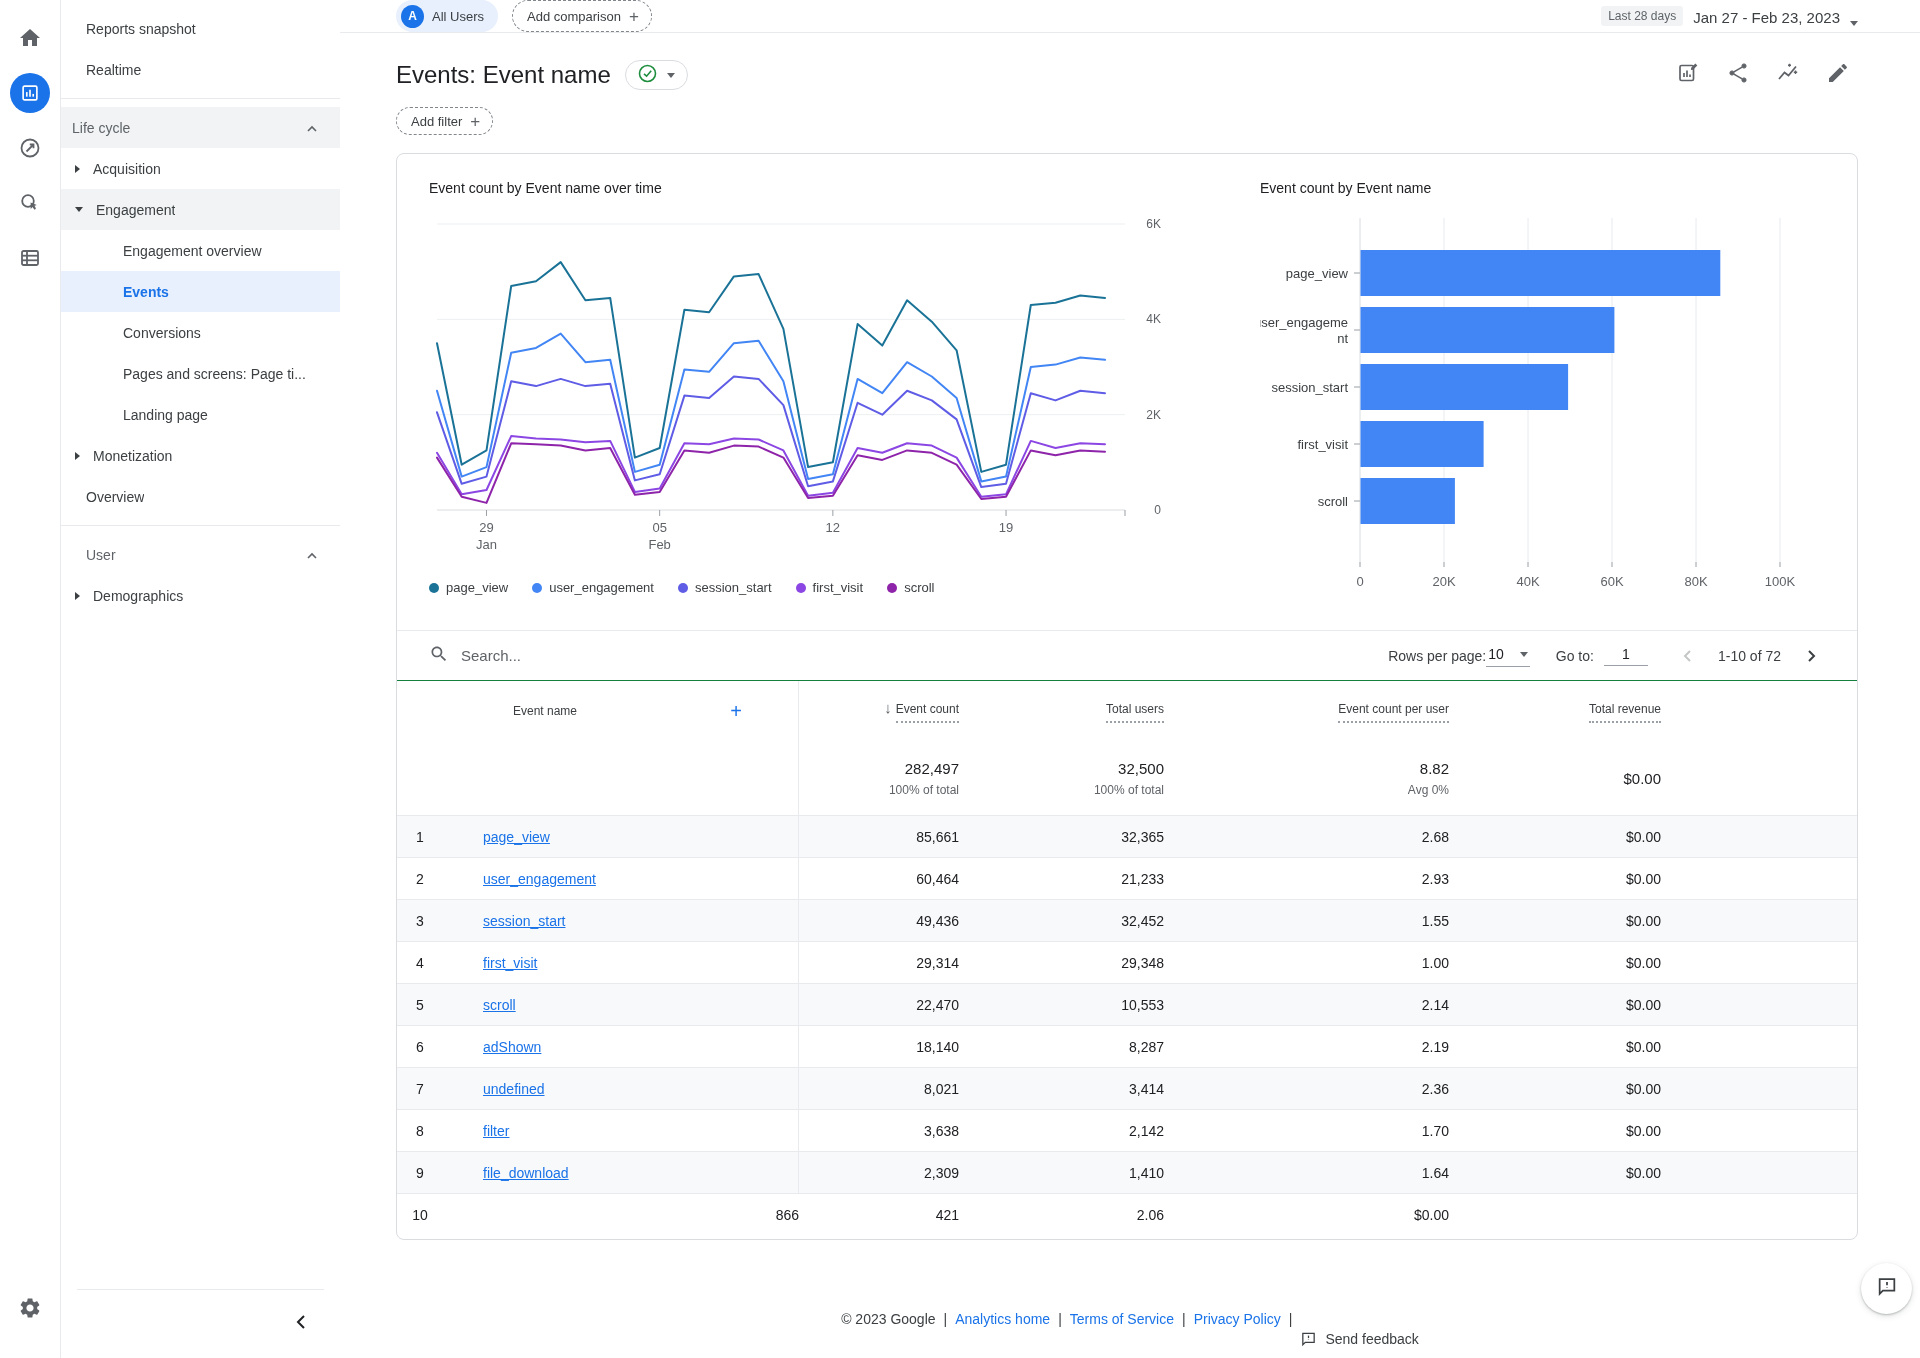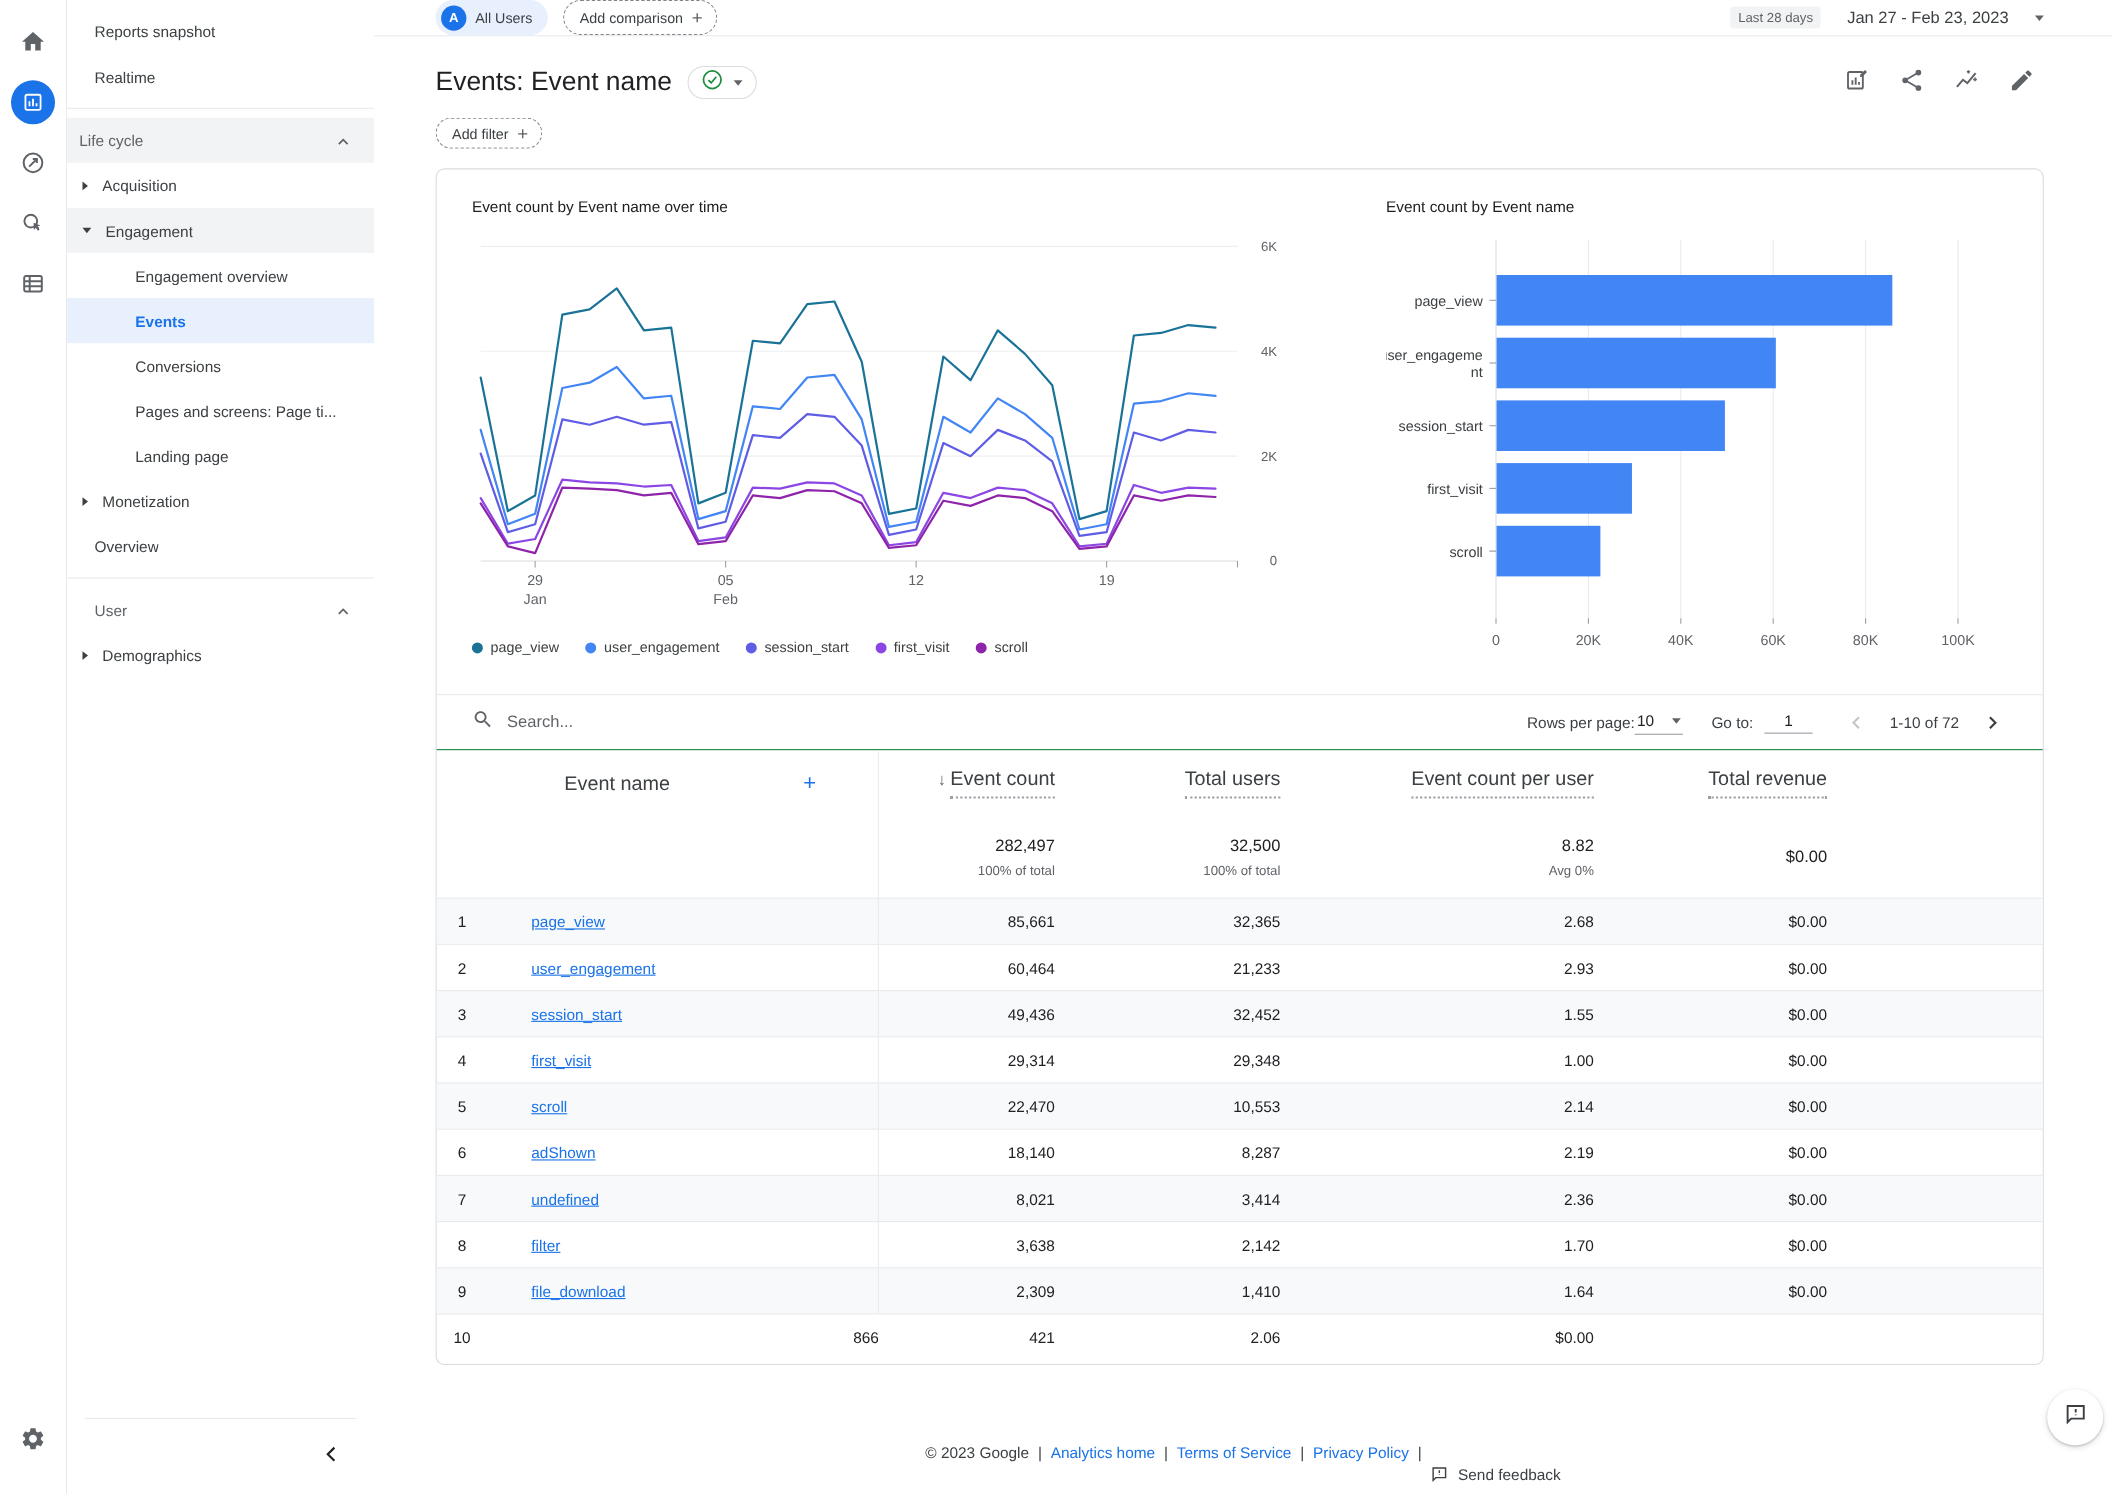--- a/index.html
+++ b/index.html
@@ -50,21 +50,21 @@
   .topbar-left { display:flex; align-items:center; gap:14px; }
   .chip-audience { display:flex; align-items:center; gap:8px; background:#e8f0fe;
     border-radius:16px; height:32px; padding:0 14px 0 5px; cursor:pointer; }
   .chip-avatar { width:23px; height:23px; border-radius:50%; background:#1a73e8; color:#fff;
     font-size:12px; font-weight:700; display:flex; align-items:center; justify-content:center; }
   .chip-audience span.lbl { font-size:13px; font-weight:500; color:#3c4043; }
   .chip-dashed { display:flex; align-items:center; gap:8px; border:1px dashed #80868b;
     border-radius:16px; height:32px; padding:0 12px 0 14px; cursor:pointer;
     font-size:13px; font-weight:500; color:#3c4043; background:#fff; }
   .plus { color:#5f6368; font-size:17px; line-height:1; font-weight:400; }
-  .topbar-right { display:flex; align-items:center; gap:24px; cursor:pointer; }
+  .topbar-right { display:flex; align-items:flex-end; gap:10px; cursor:pointer; }
   .preset-chip { font-size:12px; color:#5f6368; background:#f1f3f4; padding:3px 7px; border-radius:3px; }
   .date-text { font-size:15px; font-weight:500; color:#3c4043; }
   .caret-down { width:0; height:0; border-top:5px solid #5f6368; border-left:4.5px solid transparent;
     border-right:4.5px solid transparent; }
 
   .title-row { display:flex; align-items:center; justify-content:space-between;
     padding:22px 62px 0 56px; }
   .title-left { display:flex; align-items:center; gap:14px; }
   .page-title { font-size:24px; font-weight:400; color:#202124; }
   .title-pill { display:flex; align-items:center; gap:10px; border:1px solid #dadce0;
@@ -108,21 +108,21 @@
   .tbl { padding-bottom:4px; }
   .tr { display:grid; grid-template-columns:46px 356px 160px 205px 285px 212px; align-items:center; }
   .tr .td { font-size:14px; color:#202124; }
   .td-num { text-align:center; color:#3c4043; }
   .td-name { padding-left:40px; align-self:stretch; display:flex; align-items:center;
     border-right:1px solid #e8eaed; }
   .num-r { text-align:right; }
   .event-link { color:#1a73e8; text-decoration:underline; cursor:pointer; }
   .thead { height:60px; align-items:center; }
   .thead .td-name { padding-left:70px; justify-content:space-between; padding-right:56px; }
-  .th-label { font-size:18px; color:#3c4043; cursor:pointer; }
+  .th-label { font-size:12px; color:#3c4043; cursor:pointer; }
   .th-metric { display:inline-block; border-bottom:2px dotted #9aa0a6; padding-bottom:5px; }
   .sort-arrow { color:#5f6368; font-size:15px; margin-right:4px; }
   .plus-blue { color:#1a73e8; font-size:20px; font-weight:400; cursor:pointer; }
   .totals { height:74px; align-items:center; }
   .totals .td-name { height:100%; }
   .tot-main { font-size:15px; font-weight:500; color:#202124; }
   .tot-sub { font-size:12px; color:#5f6368; margin-top:6px; }
   .data-row { height:42px; border-top:1px solid #e8eaed; }
   .data-row.odd { background:#f8f9fa; }
 

